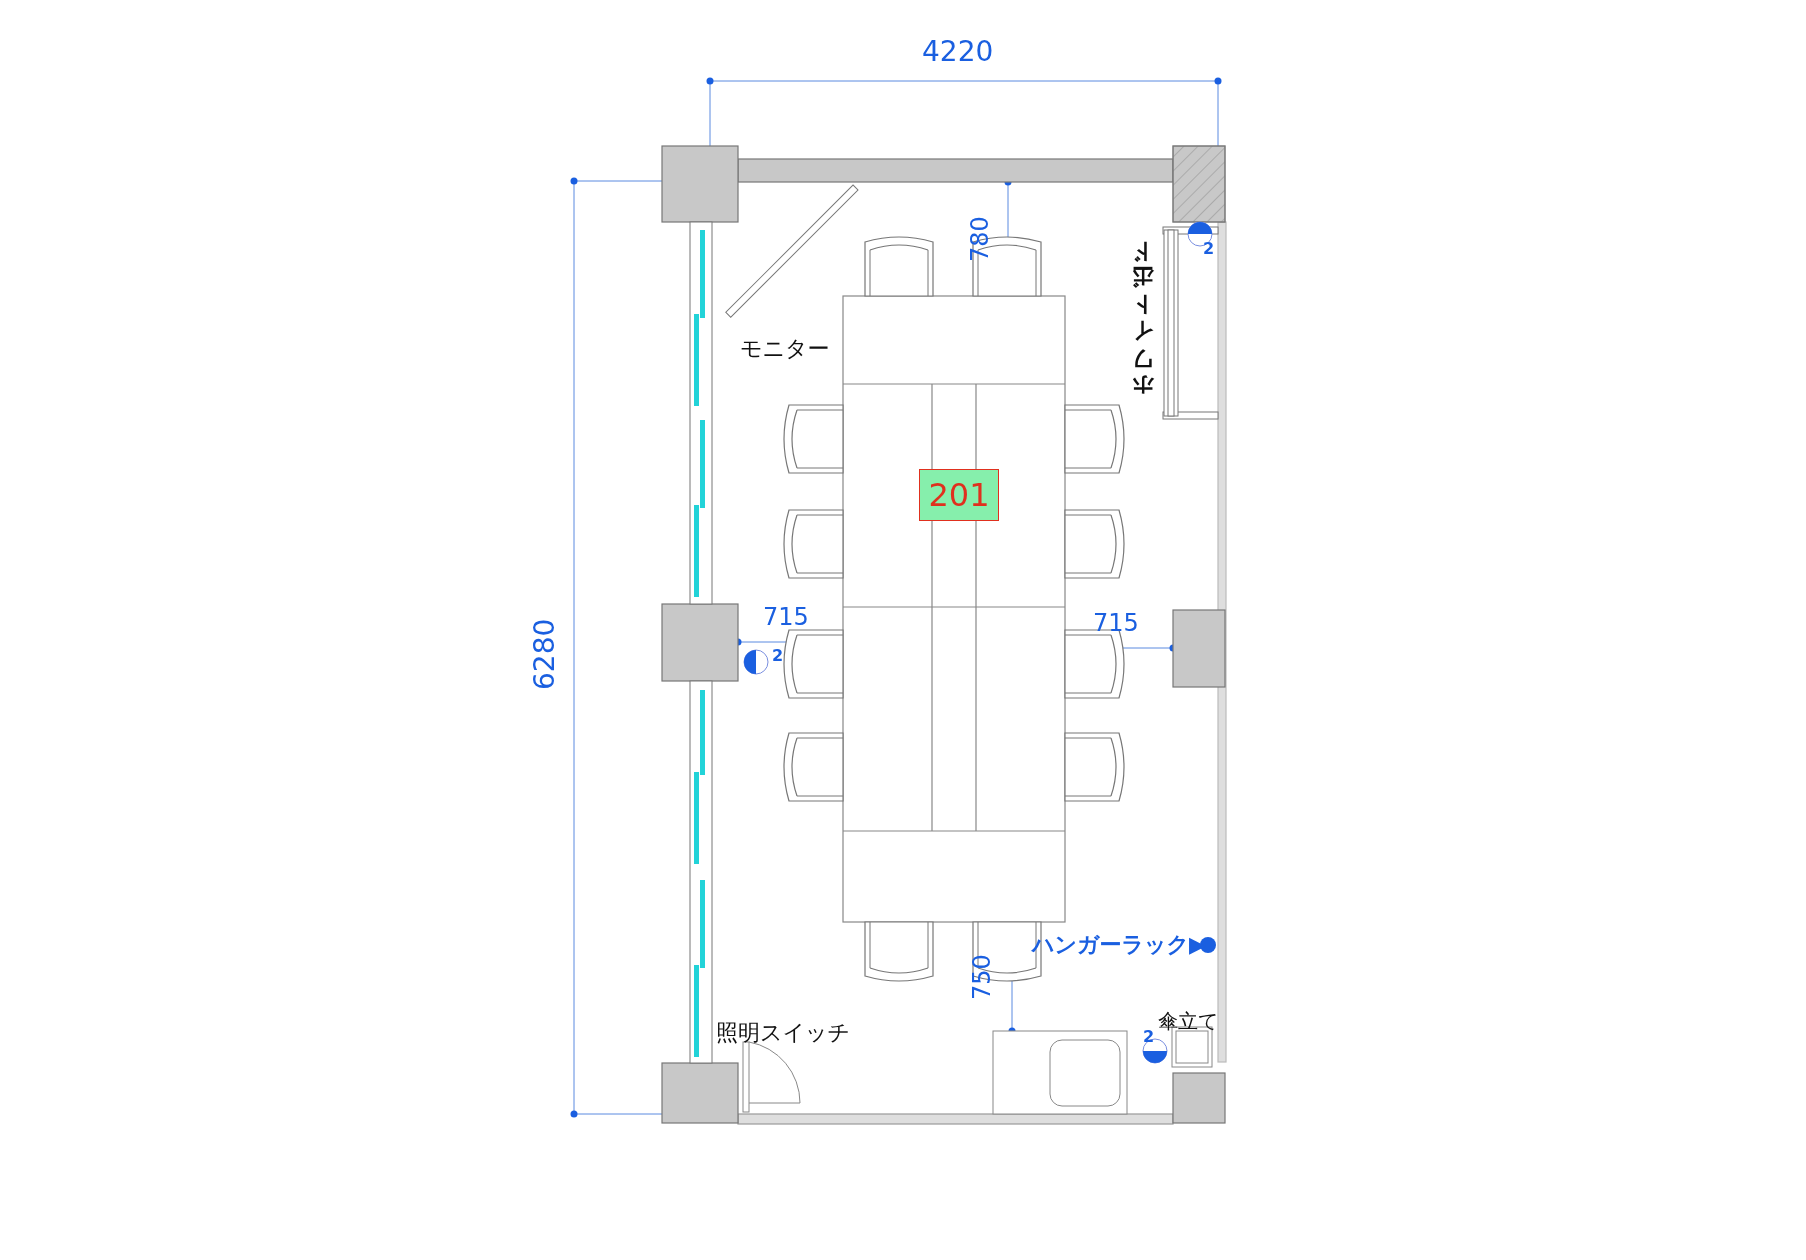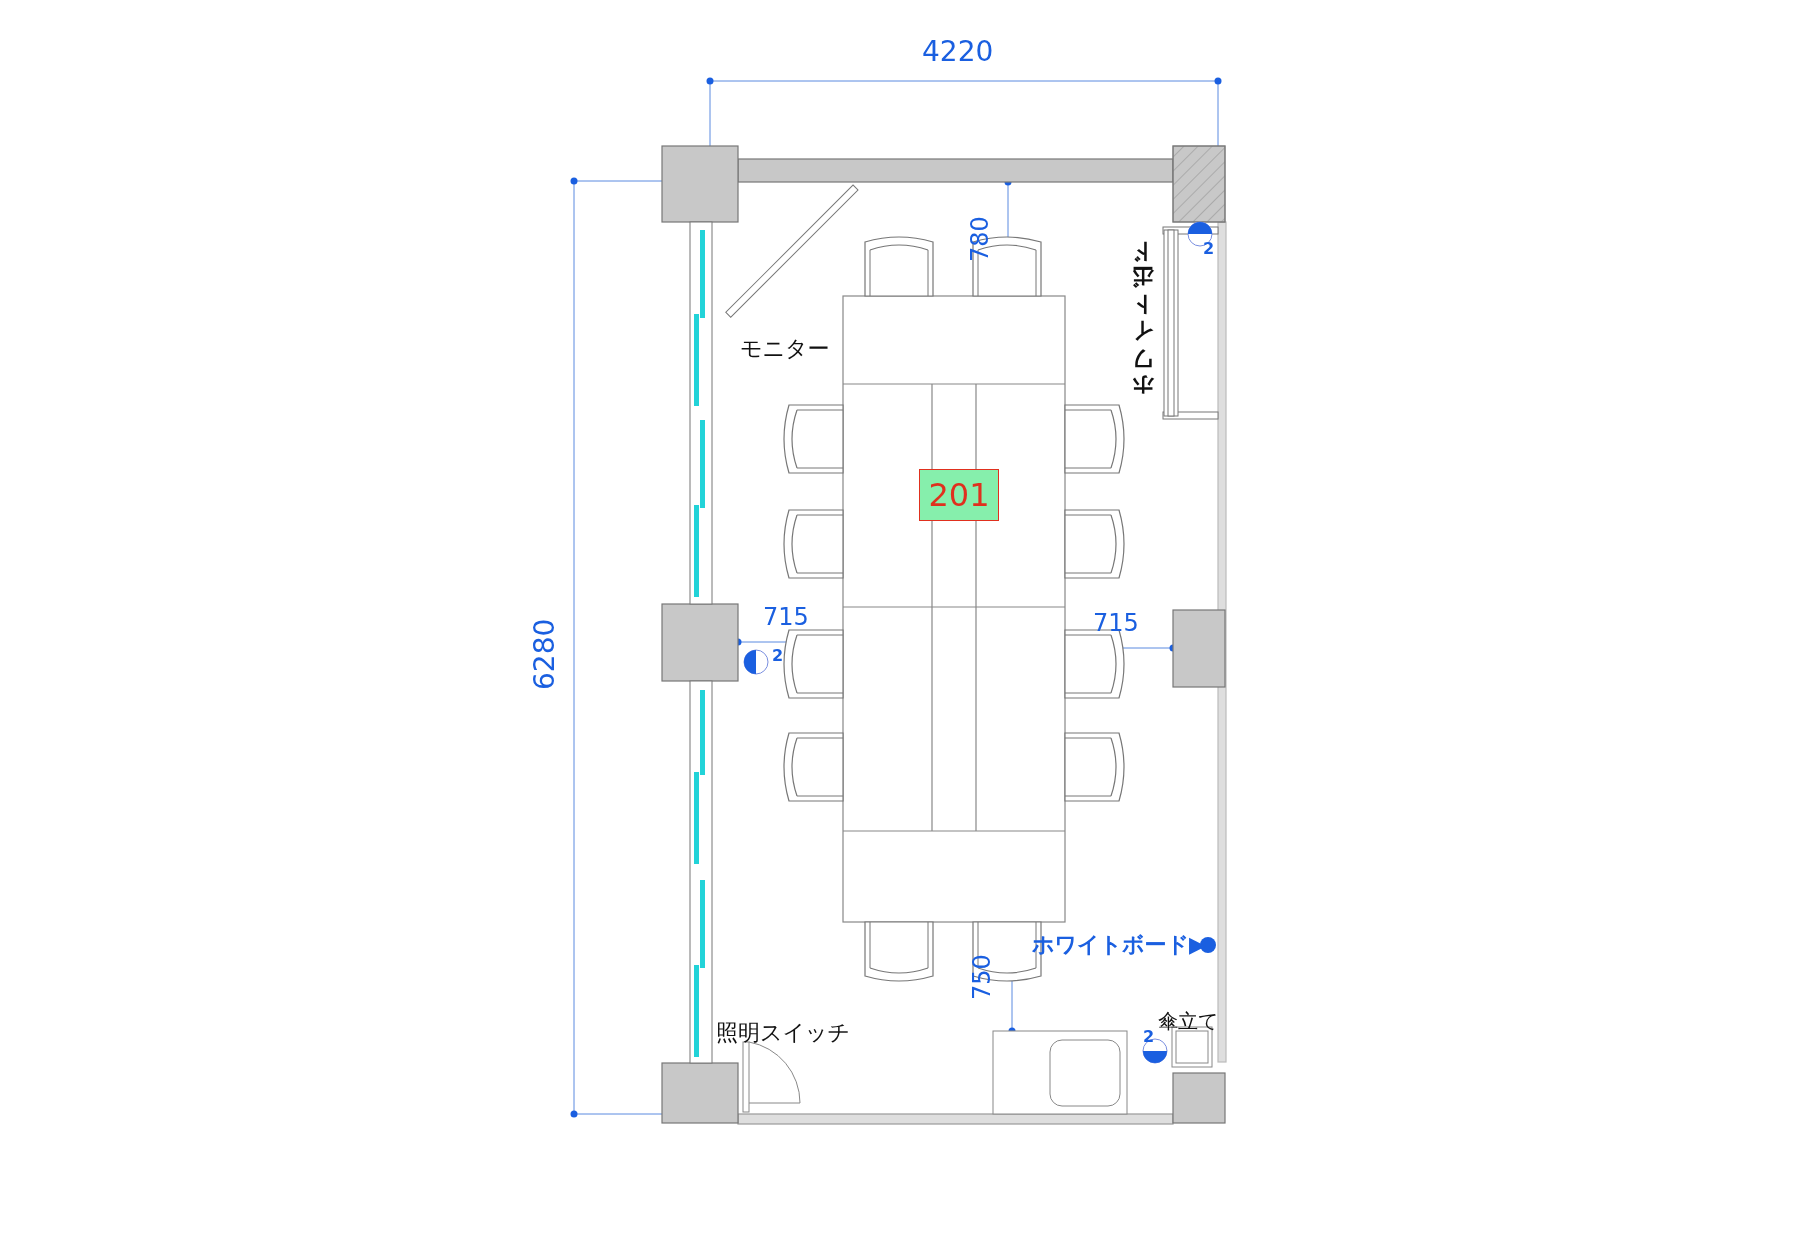--- a/index.html
+++ b/index.html
@@ -148,19 +148,19 @@
 <div class="lbl dim vert" style="left:531px;top:690px;">6280</div>
 <div class="lbl dim vert" style="left:968px;top:262px;font-size:24px;">780</div>
 <div class="lbl dim vert" style="left:970px;top:1000px;font-size:24px;">750</div>
 <div class="lbl dim" style="left:763px;top:605px;font-size:24px;">715</div>
 <div class="lbl dim" style="left:1093px;top:611px;font-size:24px;">715</div>
 
 <div class="room">201</div>
 
 <div class="lbl jp" style="left:740px;top:322px;">モニター</div>
 <div class="wbtext">ホワイトボード</div>
-<div class="lbl jpblue" style="left:1032px;top:934px;">ホワイトボード▶</div>
+<div class="lbl jpblue" style="left:1032px;top:934px;">ハンガーラック▶</div>
 <div class="lbl jp" style="left:716px;top:1006px;">照明スイッチ</div>
 <div class="lbl jp" style="left:1158px;top:995px;font-size:20px;">傘立て</div>
 
 <div class="lbl" style="left:1203px;top:241px;color:#1a5fe0;font-weight:bold;font-size:16px;">2</div>
 <div class="lbl" style="left:772px;top:648px;color:#1a5fe0;font-weight:bold;font-size:16px;">2</div>
 <div class="lbl" style="left:1143px;top:1029px;color:#1a5fe0;font-weight:bold;font-size:16px;">2</div>
 
 </body></html>

